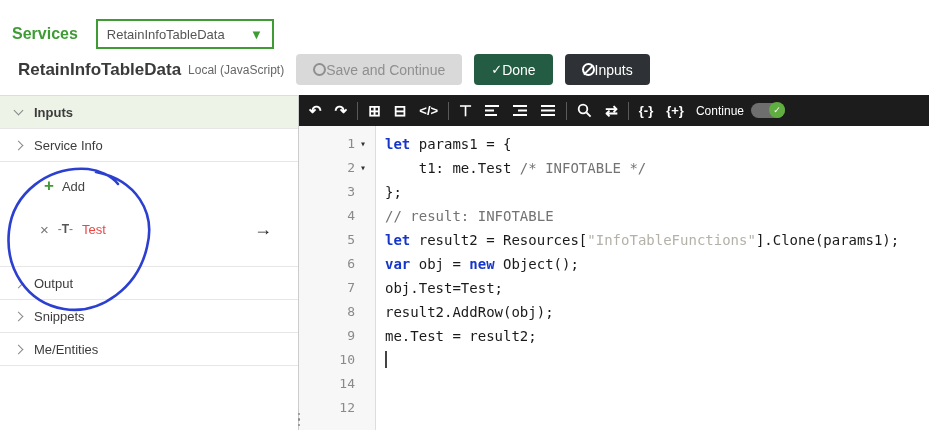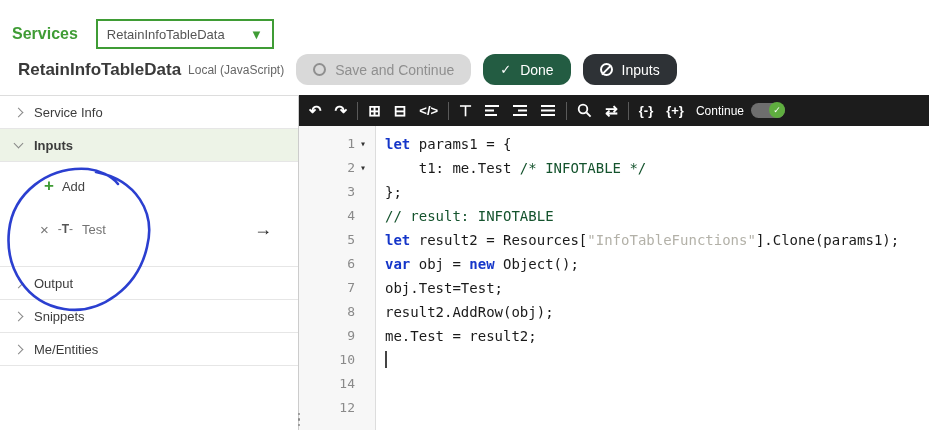--- a/index.html
+++ b/index.html
@@ -15,21 +15,21 @@
     width:178px; height:30px; border:2px solid var(--accent); background:#fff;
     display:flex; align-items:center; justify-content:space-between; padding:0 9px;
     font-size:13px; color:#555; cursor:pointer;
   }
   .dropdown-caret { color:var(--accent); font-size:13px; }
   
   .title-row { position:absolute; top:54px; left:18px; right:0; display:flex; align-items:center; }
   .page-title { font-size:17px; font-weight:bold; color:#3a3a3a; }
   .page-subtitle { font-size:12px; color:#666; margin-left:7px; }
   .btns { display:flex; align-items:center; gap:12px; margin-left:12px; }
-  .btn { height:31px; border:none; border-radius:12px; display:inline-flex; align-items:center; gap:9px;
+  .btn { height:31px; border:none; border-radius:4px; display:inline-flex; align-items:center; gap:0;
          padding:0 17px; font-size:14px; font-family:inherit; cursor:pointer; }
   .btn-save { background:#d9d9d9; color:#8f8f8f; }
   .btn-done { background:var(--done); color:#fff; }
   .btn-cancel { background:var(--cancel); color:#fff; }
   .circle-icon { width:13px; height:13px; border:2px solid currentColor; border-radius:50%; display:inline-block; }
   .check-icon { font-size:13px; }
   .ban-icon { width:13px; height:13px; border:2px solid #fff; border-radius:50%; position:relative; display:inline-block; }
   .ban-icon::after { content:""; position:absolute; left:-2px; top:4px; width:13px; height:2px; background:#fff; transform:rotate(-45deg); }
   
   .main { position:absolute; top:95px; left:0; right:0; bottom:0; display:flex; }
@@ -42,21 +42,21 @@
           transform:rotate(-45deg); flex:0 0 auto; }
   .chev.down { transform:rotate(45deg); margin-top:-3px; }
   .inputs-panel { padding:10px 0 14px 0; border-bottom:1px solid #e6e6e6; }
   .add-row { display:flex; align-items:center; gap:8px; padding-left:44px; height:28px; cursor:pointer; }
   .plus-icon { color:var(--accent); font-size:17px; font-weight:bold; }
   .add-label { font-size:13px; color:#444; }
   .param-row { display:flex; align-items:center; gap:9px; padding-left:40px; padding-right:26px; height:46px; margin-top:6px; }
   .remove-icon { color:#777; font-size:15px; cursor:pointer; }
   .type-icon { font-size:12px; color:#555; font-weight:bold; }
   .type-icon::before, .type-icon::after { content:"-"; font-weight:normal; color:#777; }
-  .param-name { font-size:13px; color:#737373; }
+  .param-name { font-size:13px; color:#ef4444; }
   .arrow-right { margin-left:auto; font-size:18px; font-weight:bold; color:#222; cursor:pointer; }
   .annotation-svg { position:absolute; left:0; top:0; width:299px; height:335px; pointer-events:none; }
   .resize-handle { position:absolute; right:-2px; bottom:4px; display:flex; flex-direction:column; gap:3px; cursor:col-resize; }
   .resize-handle i { width:2.5px; height:2.5px; border-radius:50%; background:#8a8a8a; display:block; }
   
   .editor { flex:1; display:flex; flex-direction:column; background:#fff; min-width:0; }
   .ed-toolbar { height:31px; background:#1c1c1c; display:flex; align-items:center; padding:0 10px; color:#fff; flex:0 0 auto; }
   .tb-group { display:flex; align-items:center; gap:13px; }
   .tb-icon { font-size:15px; color:#fff; cursor:pointer; line-height:1; font-weight:bold; }
   .tb-icon.small { font-size:13px; }
@@ -70,21 +70,21 @@
   .toggle.on .knob { left:18px; background:var(--toggle-green); }
   
   .code-wrap { flex:1; display:flex; font-family:"DejaVu Sans Mono", monospace; font-size:14px; line-height:24px; overflow:hidden; }
   .gutter { width:77px; background:#f7f7f7; border-right:1px solid #ddd; padding-top:6px; flex:0 0 auto; }
   .gutter-line { display:flex; justify-content:flex-end; align-items:center; height:24px; padding-right:4px; color:#8a8a8a; font-size:13px; }
   .gutter-line .num { min-width:24px; text-align:right; }
   .gutter-line .fold { width:16px; text-align:center; color:#333; font-size:10px; cursor:pointer; }
   .code { flex:1; padding:6px 0 0 9px; white-space:pre; color:#1a1a1a; }
   .code-line { height:24px; cursor:text; }
   .tok-kw { color:#1536c9; font-weight:bold; }
-  .tok-comment { color:#14532d; }
+  .tok-comment { color:#737373; }
   .tok-string { color:#b3b1a8; }
   .cursor { display:inline-block; width:1.5px; height:17px; background:#444; vertical-align:-3px; }
 </style>
 </head>
 <body>
 
 <div class="services-row">
   <span class="services-label">Services</span>
   <div class="service-dropdown">
     <span>RetainInfoTableData</span>
@@ -107,27 +107,27 @@
     <button class="btn btn-cancel">
       <span class="ban-icon"></span>
       <span>Inputs</span>
     </button>
   </div>
 </div>
 
 <div class="main">
 
   <div class="sidebar">
-    <div class="side-header">
-      <span class="chev"></span>
-      <span>Service Info</span>
-    </div>
     <div class="side-header expanded">
       <span class="chev down"></span>
       <span>Inputs</span>
+    </div>
+    <div class="side-header">
+      <span class="chev"></span>
+      <span>Service Info</span>
     </div>
     <div class="inputs-panel">
       <div class="add-row">
         <span class="plus-icon">+</span>
         <span class="add-label">Add</span>
       </div>
       <div class="param-row">
         <span class="remove-icon">×</span>
         <span class="type-icon">T</span>
         <span class="param-name">Test</span>

